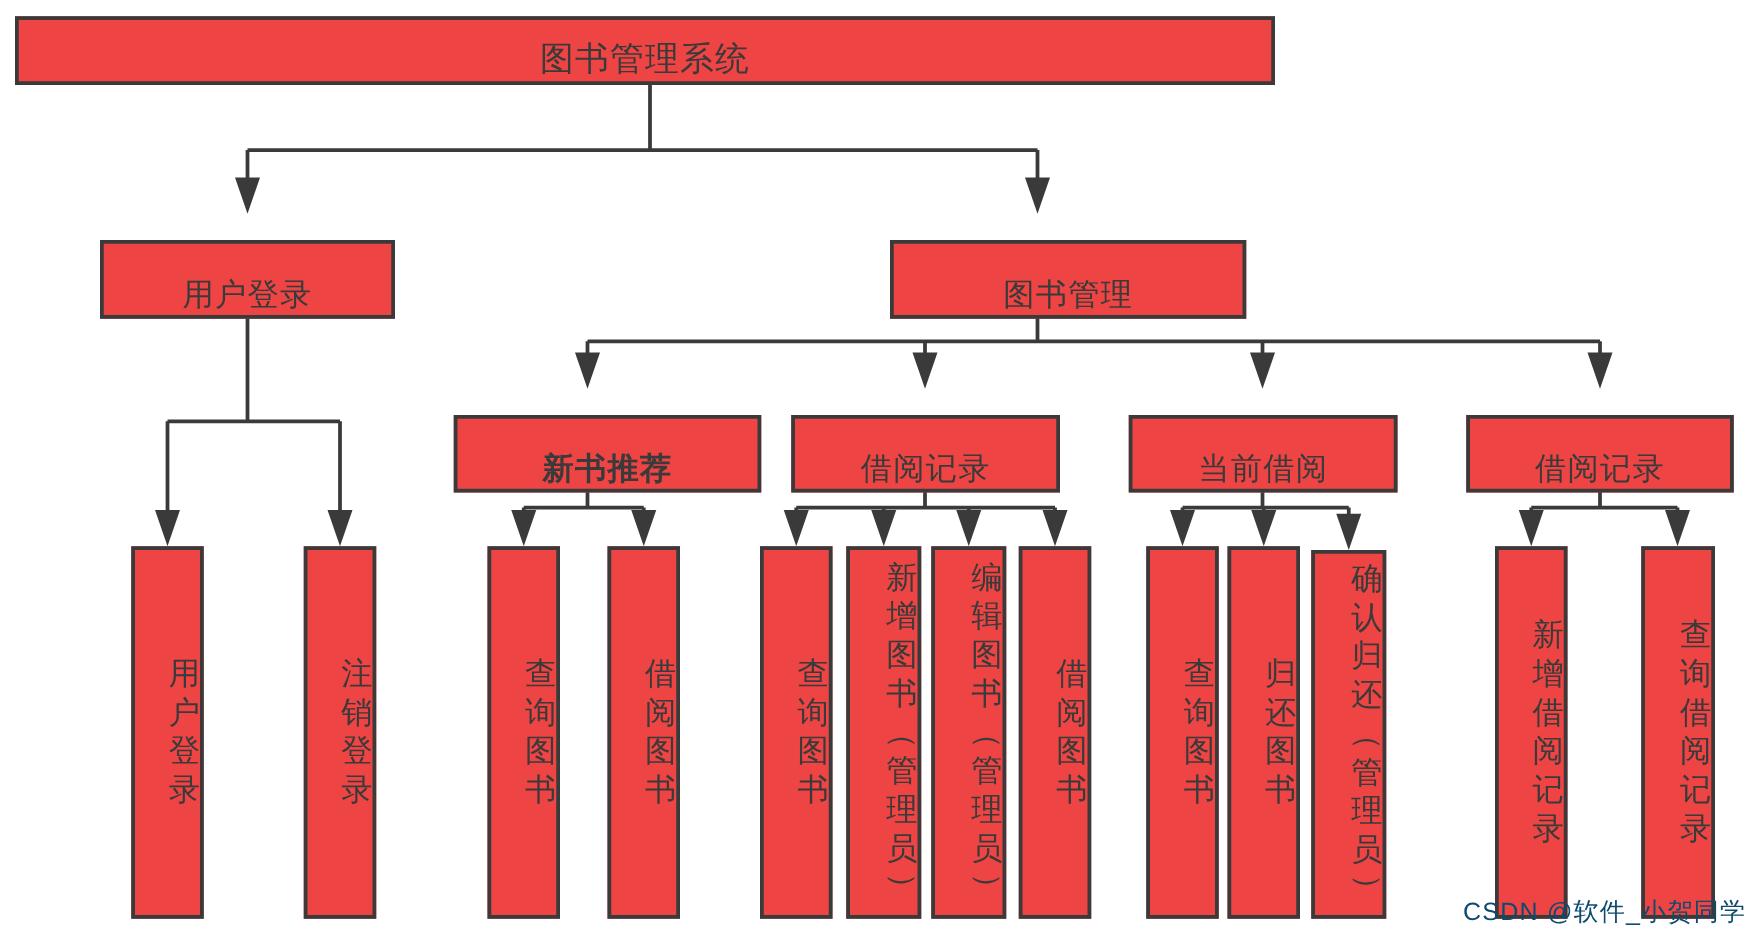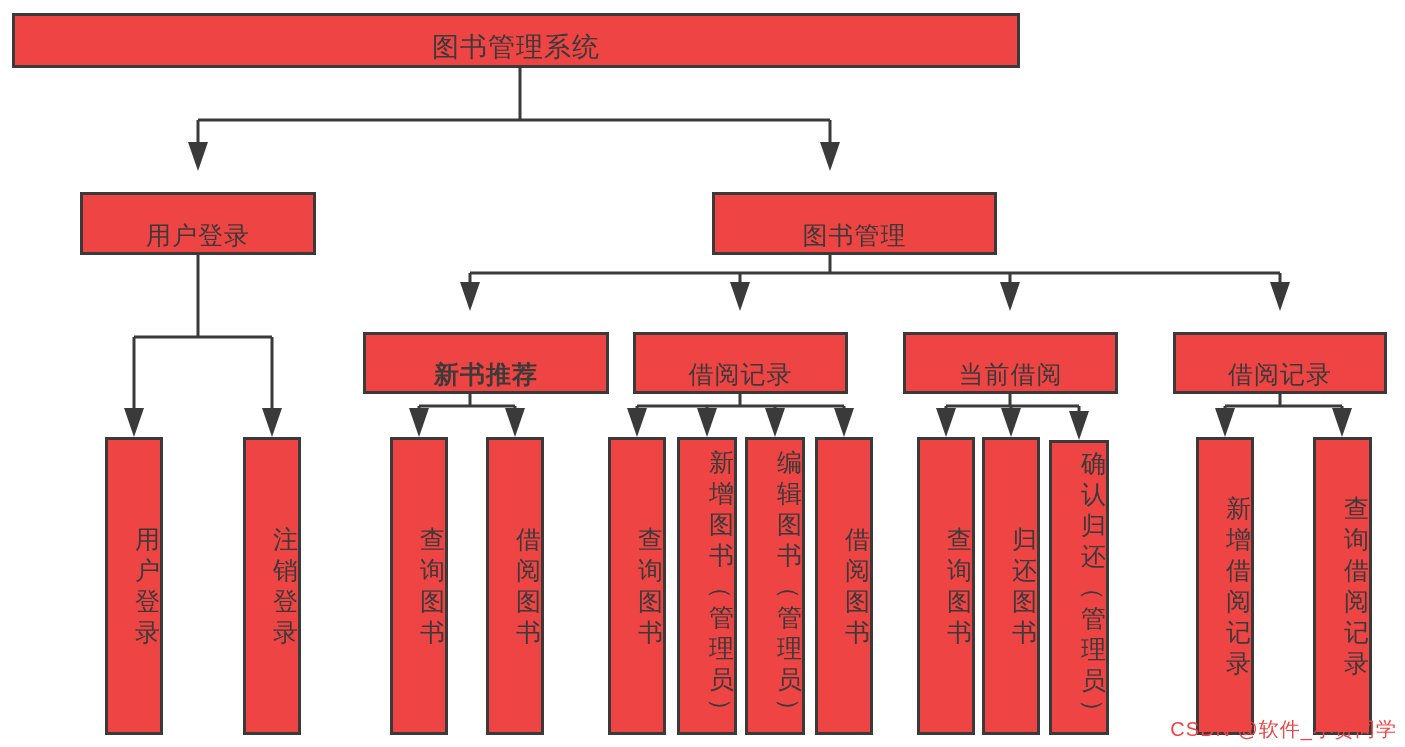--- a/index.html
+++ b/index.html
@@ -39,21 +39,21 @@
     line-height: 31px;
     height: 31px;
     text-align: center;
   }
   .vchar.rot { transform: rotate(90deg); }
   #watermark {
     position: absolute;
     right: 8px;
     bottom: 4px;
     font-size: 20px;
-    color: #ef4444;
+    color: #0c4a6e;
     letter-spacing: 1px;
     z-index: 5;
   }
 </style>
 </head>
 <body>
 
 <div id="canvas">
 
   <svg id="connectors" viewBox="0 0 1405 747" xmlns="http://www.w3.org/2000/svg">

